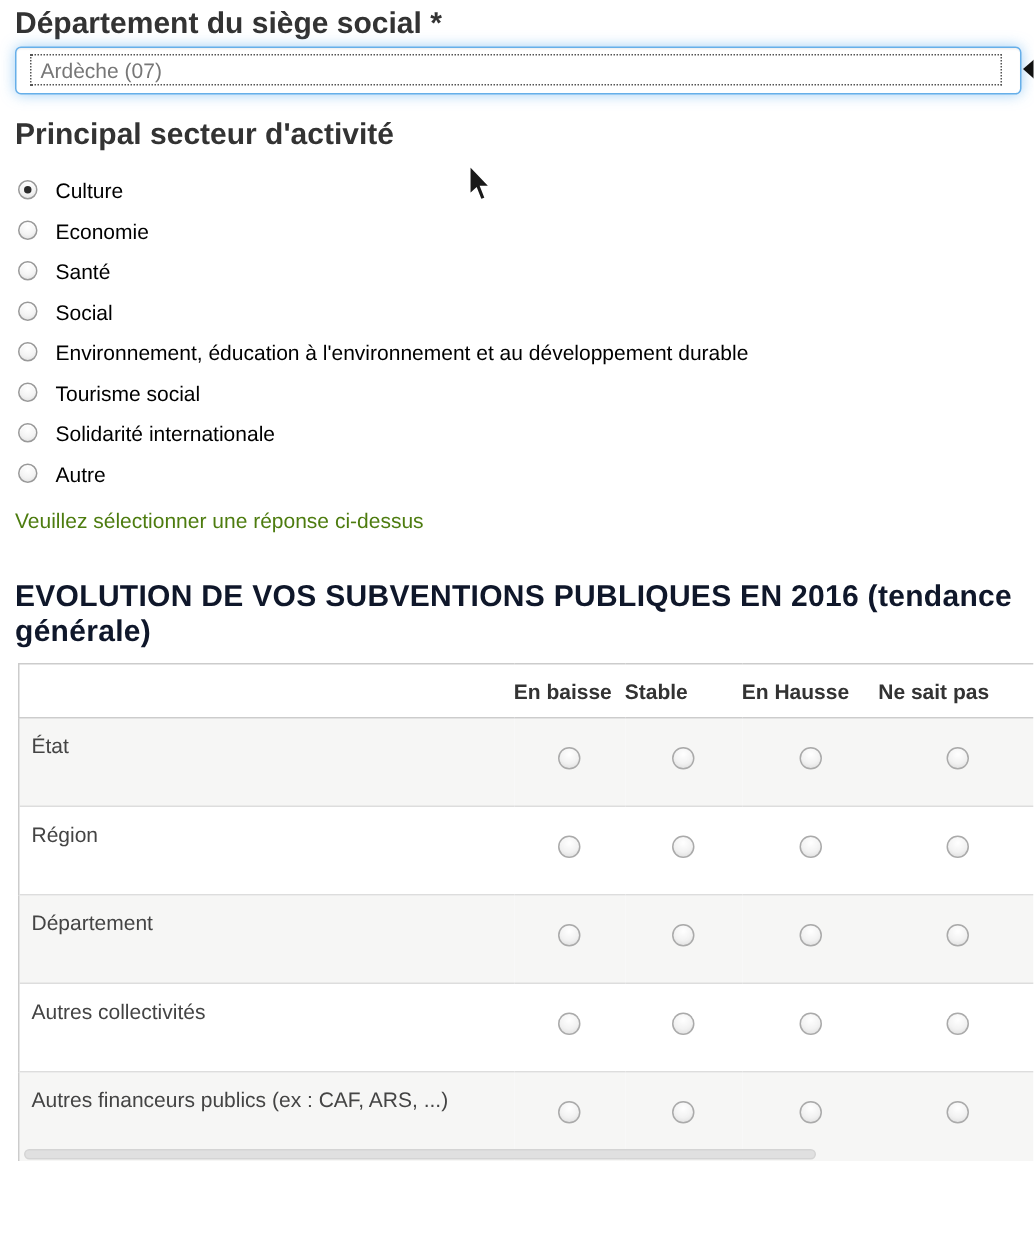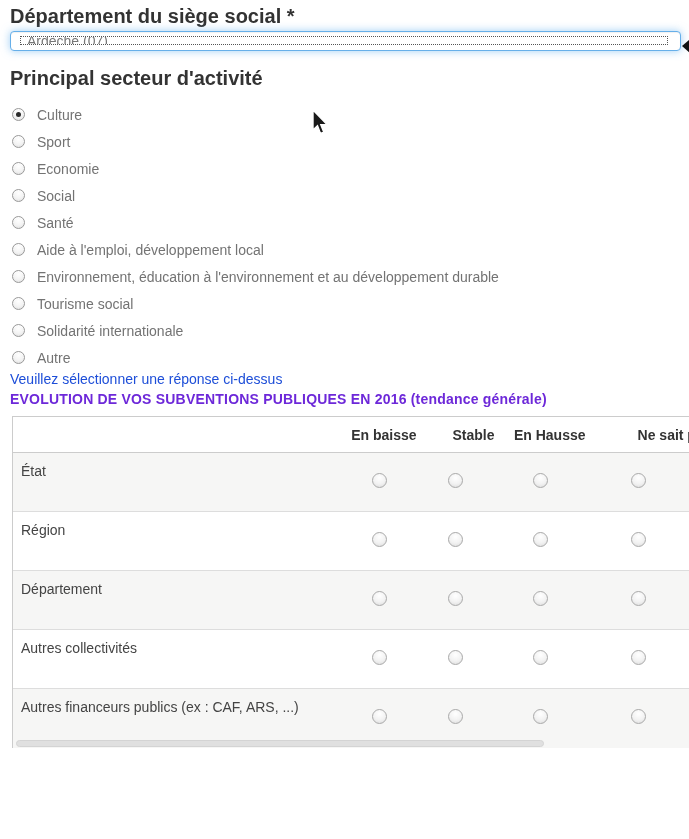--- a/index.html
+++ b/index.html
@@ -20,21 +20,21 @@
     font-weight: bold;
     color: #333;
     line-height: 16px;
   }
 
   
   .select-box {
     position: relative;
     margin-top: 7px;
     width: 671px;
-    height: 20px;
+    height: 32px;
     background: #fff;
     border: 1px solid #66afe9;
     border-radius: 4px;
     box-shadow: 0 0 9px rgba(82,168,236,0.55), inset 0 1px 1px rgba(0,0,0,0.06);
     display: flex;
     align-items: center;
   }
   .select-inner {
     position: absolute;
     left: 9px; right: 12px; top: 4px; bottom: 5px;
@@ -82,34 +82,35 @@
     left: 50%; top: 50%;
     width: 5px; height: 5px;
     margin: -2.5px 0 0 -2.5px;
     border-radius: 50%;
     background: #2b2b2b;
   }
   .radio-item .radio { margin-left: 2px; }
   .radio-label {
     margin-left: 12px;
     font-size: 14px;
-    color: #737373;
+    color: #000000;
     white-space: nowrap;
   }
   .hint {
-    font-size: 14px;
-    color: #1d4ed8;
+    margin-top: 10px;
+    font-size: 14px;
+    color: #4d7c0f;
   }
 
   
   .section-title {
-    margin-top: 4px;
-    font-size: 14px;
+    margin-top: 32px;
+    font-size: 20px;
     font-weight: bold;
-    color: #6d28d9;
+    color: #0f172a;
     letter-spacing: 0.2px;
   }
   .table-wrap {
     position: relative;
     margin-top: 9px;
     margin-left: 2px;
     width: 677px;
     height: 334px;
     overflow: hidden;
   }
@@ -117,21 +118,21 @@
     border-collapse: collapse;
     table-layout: fixed;
     width: 699px;
   }
   table.matrix th, table.matrix td { border: 0; }
   table.matrix thead th {
     height: 36px;
     font-size: 14px;
     font-weight: bold;
     color: #333;
-    text-align: right;
+    text-align: left;
     vertical-align: middle;
     background: #fff;
     border-top: 1px solid #ccc;
     border-bottom: 1px solid #ccc;
     white-space: nowrap;
   }
   table.matrix thead th.corner { border-left: 1px solid #ccc; }
   table.matrix tbody tr { height: 59px; }
   table.matrix tbody tr:nth-child(odd) td { background: #f6f6f5; }
   table.matrix tbody tr:nth-child(even) td { background: #ffffff; }
@@ -192,37 +193,29 @@
 
   <div class="sector-block">
     <label class="field-label">Principal secteur d'activité</label>
     <div class="radio-list">
       <label class="radio-item">
         <span class="radio checked"></span>
         <span class="radio-label">Culture</span>
       </label>
       <label class="radio-item">
         <span class="radio"></span>
-        <span class="radio-label">Sport</span>
-      </label>
-      <label class="radio-item">
-        <span class="radio"></span>
         <span class="radio-label">Economie</span>
       </label>
       <label class="radio-item">
         <span class="radio"></span>
+        <span class="radio-label">Santé</span>
+      </label>
+      <label class="radio-item">
+        <span class="radio"></span>
         <span class="radio-label">Social</span>
-      </label>
-      <label class="radio-item">
-        <span class="radio"></span>
-        <span class="radio-label">Santé</span>
-      </label>
-      <label class="radio-item">
-        <span class="radio"></span>
-        <span class="radio-label">Aide à l'emploi, développement local</span>
       </label>
       <label class="radio-item">
         <span class="radio"></span>
         <span class="radio-label">Environnement, éducation à l'environnement et au développement durable</span>
       </label>
       <label class="radio-item">
         <span class="radio"></span>
         <span class="radio-label">Tourisme social</span>
       </label>
       <label class="radio-item">

